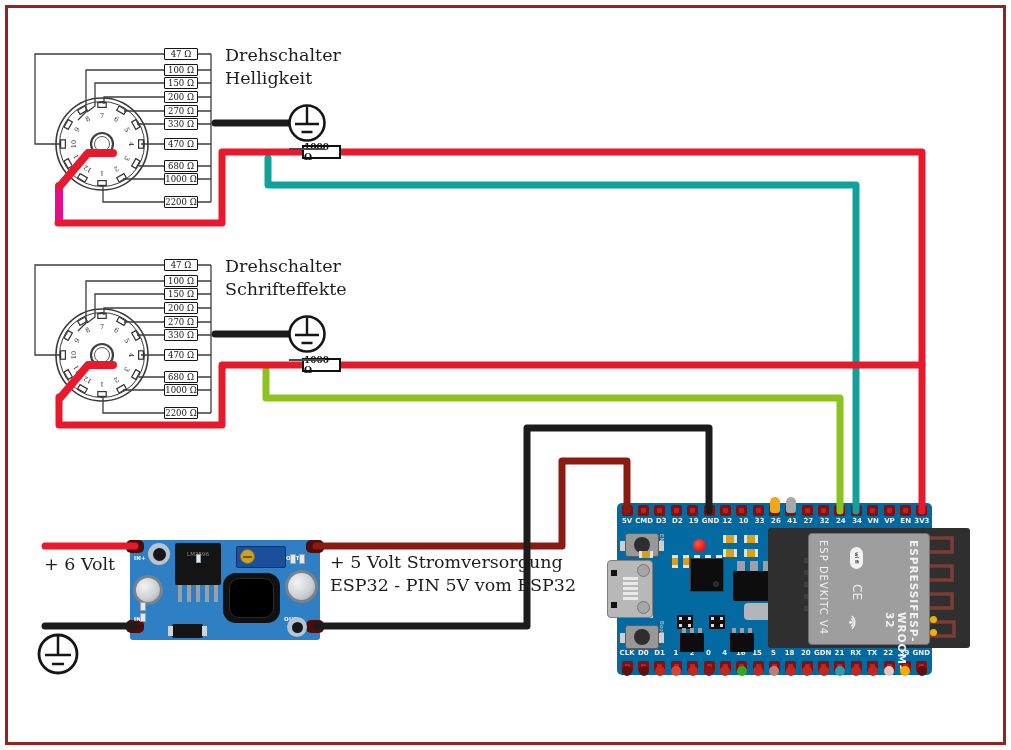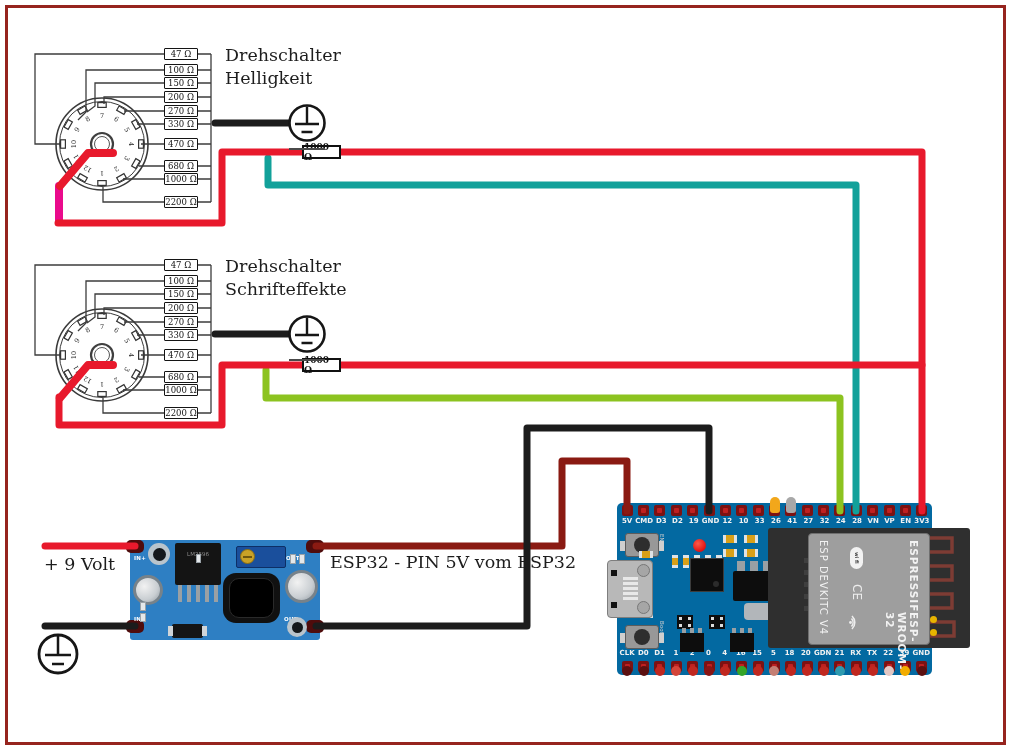--- a/index.html
+++ b/index.html
@@ -316,21 +316,21 @@
         <div class="cell">19</div>
         <div class="cell">GND</div>
         <div class="cell">12</div>
         <div class="cell">10</div>
         <div class="cell">33</div>
         <div class="cell">26</div>
         <div class="cell">41</div>
         <div class="cell">27</div>
         <div class="cell">32</div>
         <div class="cell">24</div>
-        <div class="cell">28</div>
+        <div class="cell">34</div>
         <div class="cell">VN</div>
         <div class="cell">VP</div>
         <div class="cell">EN</div>
         <div class="cell">3V3</div>
       </div>
     <div class="pin-grid lblrow" style="top:146px">
 
     <div class="cell">CLK</div>
         <div class="cell">D0</div>
         <div class="cell">D1</div>
@@ -658,19 +658,20 @@
   </svg>
 
   <div class="title" style="left:225px;top:44px">
     <div>Drehschalter</div>
     <div>Helligkeit</div>
   </div>
   <div class="title" style="left:225px;top:255px">
     <div>Drehschalter</div>
     <div>Schrifteffekte</div>
   </div>
-  <div class="annot" style="left:44px;top:553px">+ 9 Volt</div>
+  <div class="annot" style="left:44px;top:553px">+ 6 Volt</div>
   <div class="annot" style="left:330px;top:551px">
+    <div>+ 5 Volt Stromversorgung</div>
     <div>ESP32 - PIN 5V vom ESP32</div>
   </div>
 
   <div class="frame"></div>
 </div>
 
 </body></html>

